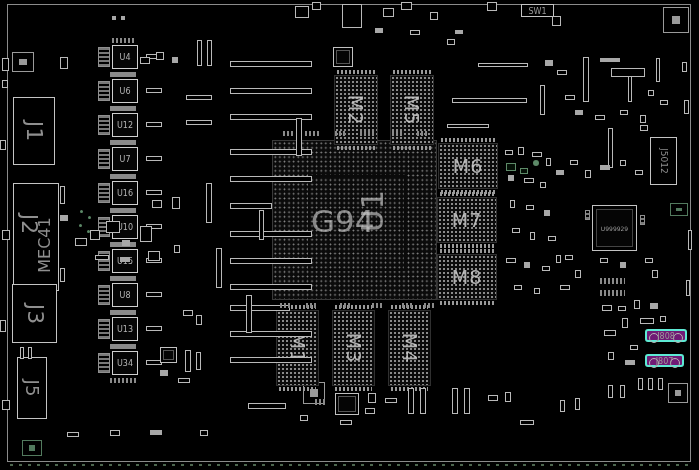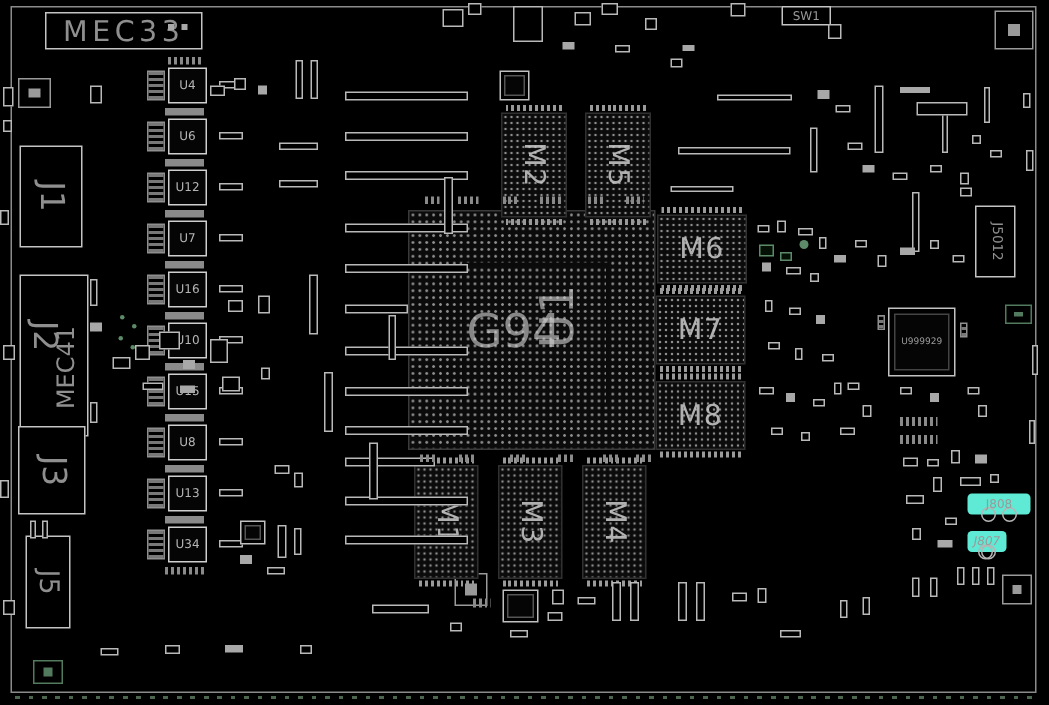--- a/index.html
+++ b/index.html
@@ -35,39 +35,36 @@
   .fid{border:1px solid #9a9a9a;}
   .fid::after{content:"";position:absolute;left:32%;top:32%;right:32%;bottom:32%;background:#9a9a9a;}
   .fid.green{border-color:#527a5e;} .fid.green::after{background:#527a5e;}
   .ic{border:1px solid #cfcfcf;background:#050505;}
   .ic span{position:absolute;left:50%;top:50%;transform:translate(-50%,-50%);
            font-size:8px;color:#b5b5b5;white-space:nowrap;}
   .qfp{border:1px solid #c2c2c2;background:#050505;
        box-shadow:inset 0 0 0 3px #000,inset 0 0 0 4px #444;}
   .qfp span{position:absolute;left:50%;top:50%;transform:translate(-50%,-50%);
             font-size:6px;color:#9a9a9a;white-space:nowrap;}
-  .oval{border:7px solid #5eead4;border-radius:3px;background:#0c4a6e;}
+  .oval{border:2px solid #5eead4;border-radius:3px;background:#701a75;}
   .oval i{position:absolute;top:2px;width:8px;height:8px;border:1px solid #b5b5b5;border-radius:50%;}
   .oval .l{left:2px;} .oval .r{right:2px;}
   .oval span{position:absolute;left:50%;top:50%;transform:translate(-50%,-50%);
              font-size:8px;color:#9a9a9a;}
   .dotline{background:repeating-linear-gradient(90deg,#5f7f62 0 3px,transparent 3px 9px);opacity:.8;}
   .wm{color:#f2f2f2;font-size:21px;font-weight:700;background:#000;padding:0 3px;
       font-family:"DejaVu Sans","Liberation Sans",sans-serif;}
 </style>
 </head>
 <body>
 
 <div id="board">
 
   <div class="abs edge" style="left:7px;top:4px;width:684px;height:458px;"></div>
 
-  <div class="abs conn" style="left:30px;top:8px;width:105px;height:25px;">
-    <span class="vlab ctr lbl" style="font-size:19px;letter-spacing:3px;">MEC33</span>
-  </div>
 
   <div class="abs conn" style="left:13px;top:97px;width:42px;height:68px;">
     <span class="vlab r90" style="font-size:22px;">J1</span>
   </div>
 
   <div class="abs conn" style="left:13px;top:183px;width:46px;height:108px;">
     <span class="vlab r90" style="left:34%;top:38%;font-size:22px;">J2</span>
     <span class="vlab rm90" style="left:68%;top:58%;font-size:16px;">MEC41</span>
   </div>
 
@@ -96,21 +93,21 @@
 
   <div class="abs qfp" style="left:592px;top:205px;width:45px;height:46px;">
     <span>U999929</span>
   </div>
 
   <div class="abs oval" style="left:645px;top:329px;width:42px;height:13px;">
     <i class="l"></i>
     <i class="r"></i>
     <span>J808</span>
   </div>
-  <div class="abs oval" style="left:645px;top:354px;width:26px;height:13px;font-style:italic;">
+  <div class="abs oval" style="left:645px;top:354px;width:39px;height:13px;">
     <i class="l"></i>
     <i class="r"></i>
     <span>J807</span>
   </div>
 
   <div class="abs fid" style="left:12px;top:52px;width:22px;height:20px;"></div>
   <div class="abs fid" style="left:663px;top:7px;width:26px;height:26px;"></div>
   <div class="abs fid" style="left:303px;top:382px;width:22px;height:22px;"></div>
   <div class="abs fid" style="left:668px;top:383px;width:20px;height:20px;"></div>
   <div class="abs fid green" style="left:22px;top:440px;width:20px;height:16px;"></div>

